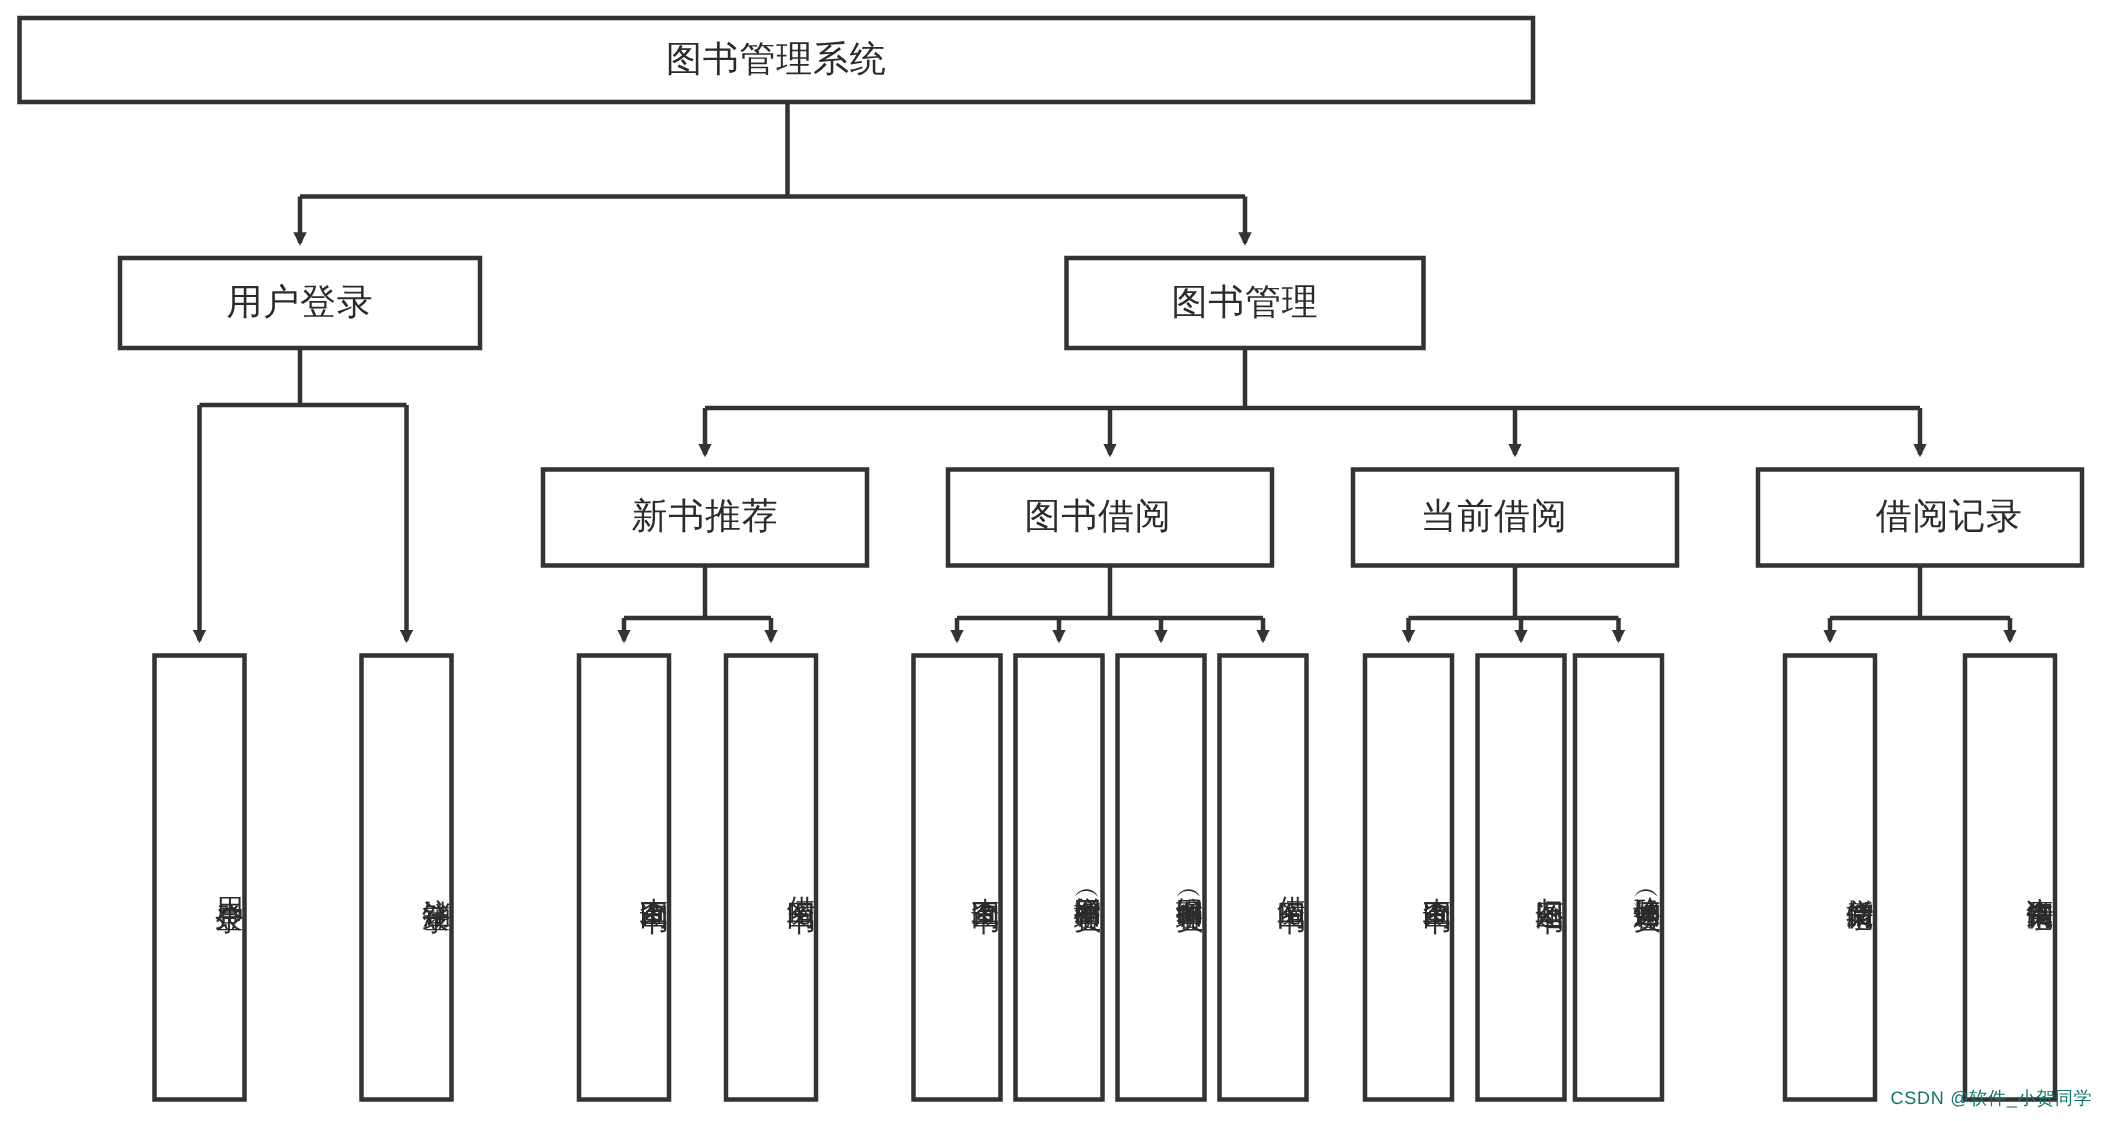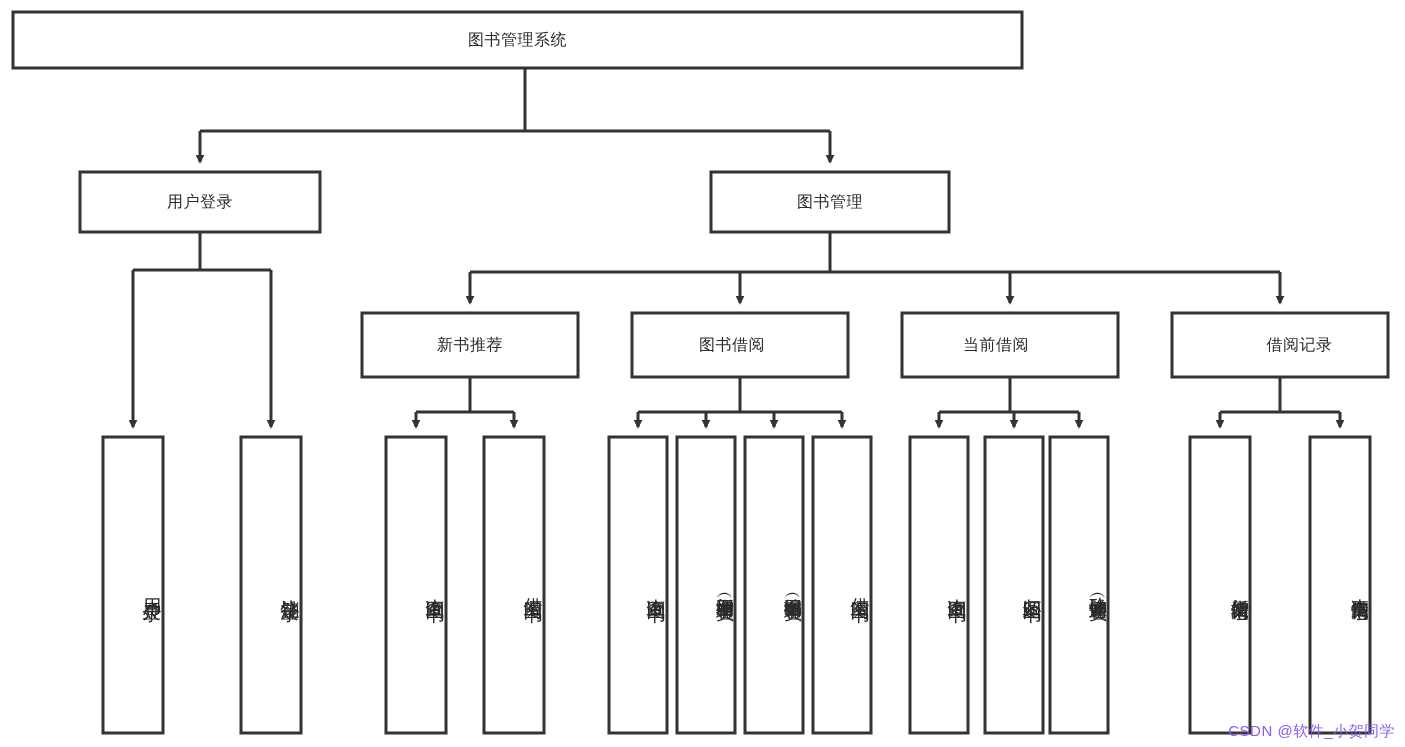--- a/index.html
+++ b/index.html
@@ -23,21 +23,21 @@
     top: 0;
     width: 1405px;
     height: 747px;
   }
   .node-label {
     position: absolute;
     display: flex;
     align-items: center;
     justify-content: center;
     color: #2b2b2b;
-    font-size: 16px;
+    font-size: 24px;
     line-height: 1.18;
     letter-spacing: 0.5px;
     white-space: nowrap;
     pointer-events: none;
   }
   .node-label.vertical {
     writing-mode: vertical-rl;
     text-orientation: upright;
     font-size: 19px;
     letter-spacing: 2px;
@@ -46,22 +46,22 @@
     box-sizing: border-box;
   }
   .node-label.vertical.tall {
     font-size: 18px;
     letter-spacing: 1px;
   }
   .watermark {
     position: absolute;
     right: 10px;
     bottom: 6px;
-    color: #8b5cf6;
-    font-size: 15px;
+    color: #0f766e;
+    font-size: 12px;
     letter-spacing: 0.5px;
     white-space: nowrap;
     margin-left: 24px;
   }
 </style>
 </head>
 <body>
 
 <div id="canvas">
 

